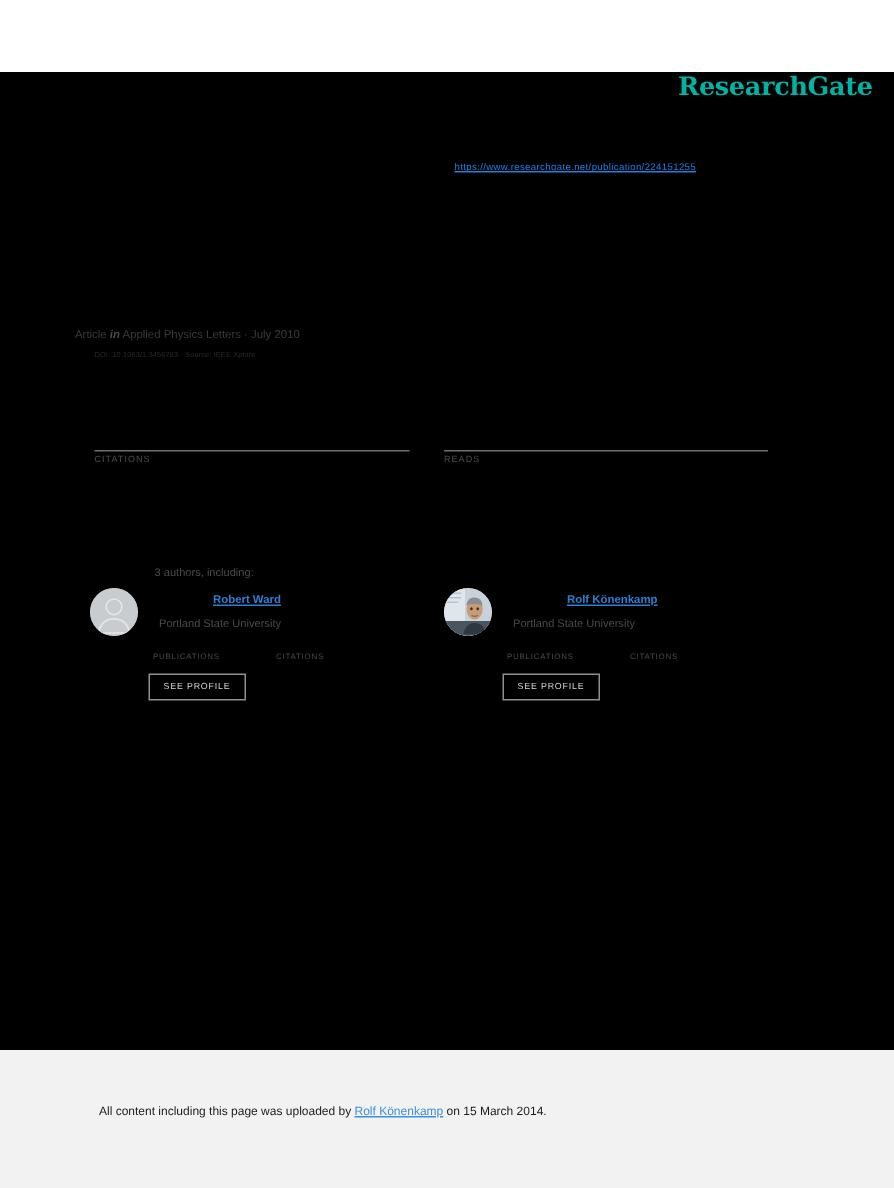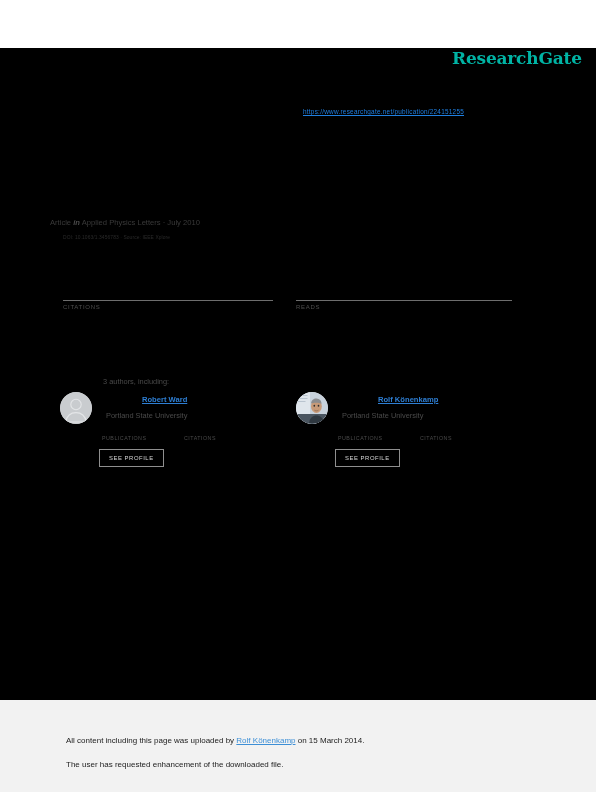--- a/index.html
+++ b/index.html
@@ -318,15 +318,14 @@
     </div>
     <div class="see-profile">SEE PROFILE</div>
   </div>
 
   <div class="footer-band"></div>
 
   <div class="footer-line l0">
     <span>All content including this page was uploaded by </span><a class="footer-link" href="#">Rolf Könenkamp</a><span> on 15 March 2014.</span>
   </div>
 
-  <div class="footer-line l1">The user has requested enhancement of the downloaded file.</div>
 
 </div>
 
 </body></html>

